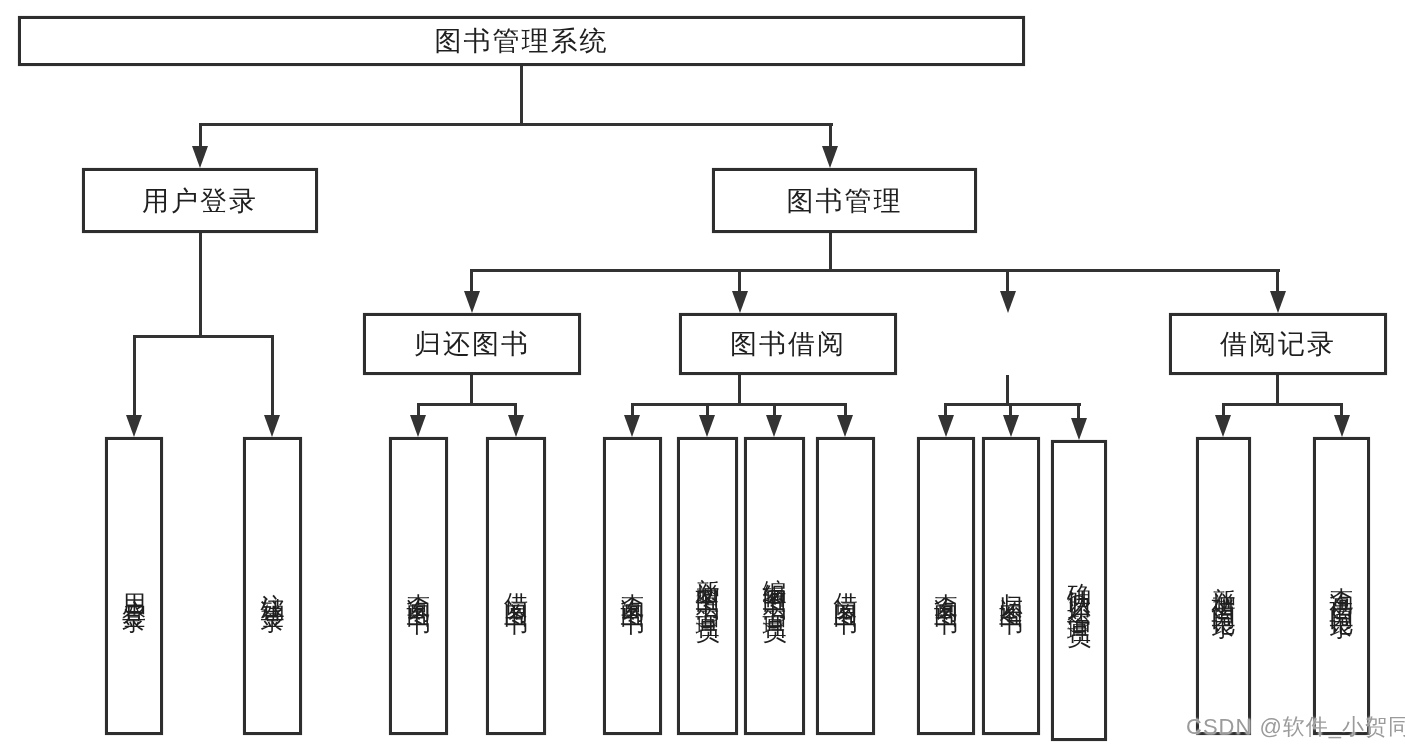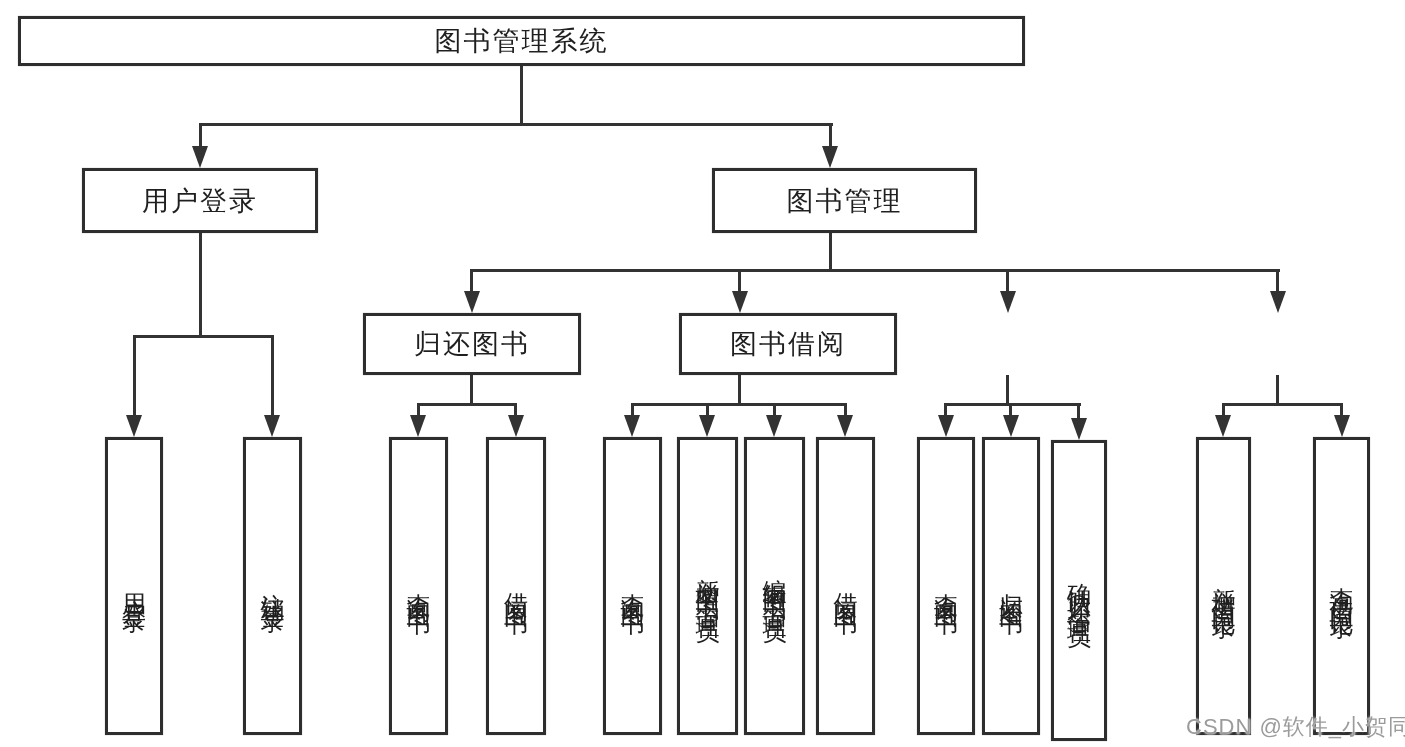--- a/index.html
+++ b/index.html
@@ -67,20 +67,21 @@
 
   <div class="node h-node" style="left:82px; top:168px; width:236px; height:65px;">用户登录</div>
 
   <div class="node h-node" style="left:712px; top:168px; width:265px; height:65px;">图书管理</div>
 
   <div class="node h-node" style="left:363px; top:313px; width:218px; height:62px;">归还图书</div>
 
   <div class="node h-node" style="left:631px; top:313px; width:218px; height:62px;margin-left:48px;">图书借阅</div>
 
 
+  <div class="node h-node" style="left:1169px; top:313px; width:218px; height:62px;">借阅记录</div>
 
   <div class="node v-node" style="left:105px; top:437px; width:58px; height:298px;">用户登录</div>
   <div class="node v-node" style="left:243px; top:437px; width:59px; height:298px;">注销登录</div>
 
   <div class="node v-node" style="left:389px; top:437px; width:59px; height:298px;">查询图书</div>
   <div class="node v-node" style="left:486px; top:437px; width:60px; height:298px;">借阅图书</div>
 
   <div class="node v-node" style="left:603px; top:437px; width:59px; height:298px;">查询图书</div>
   <div class="node v-node" style="left:677px; top:437px; width:61px; height:298px;">新增图书（管理员）</div>
   <div class="node v-node" style="left:744px; top:437px; width:61px; height:298px;">编辑图书（管理员）</div>

